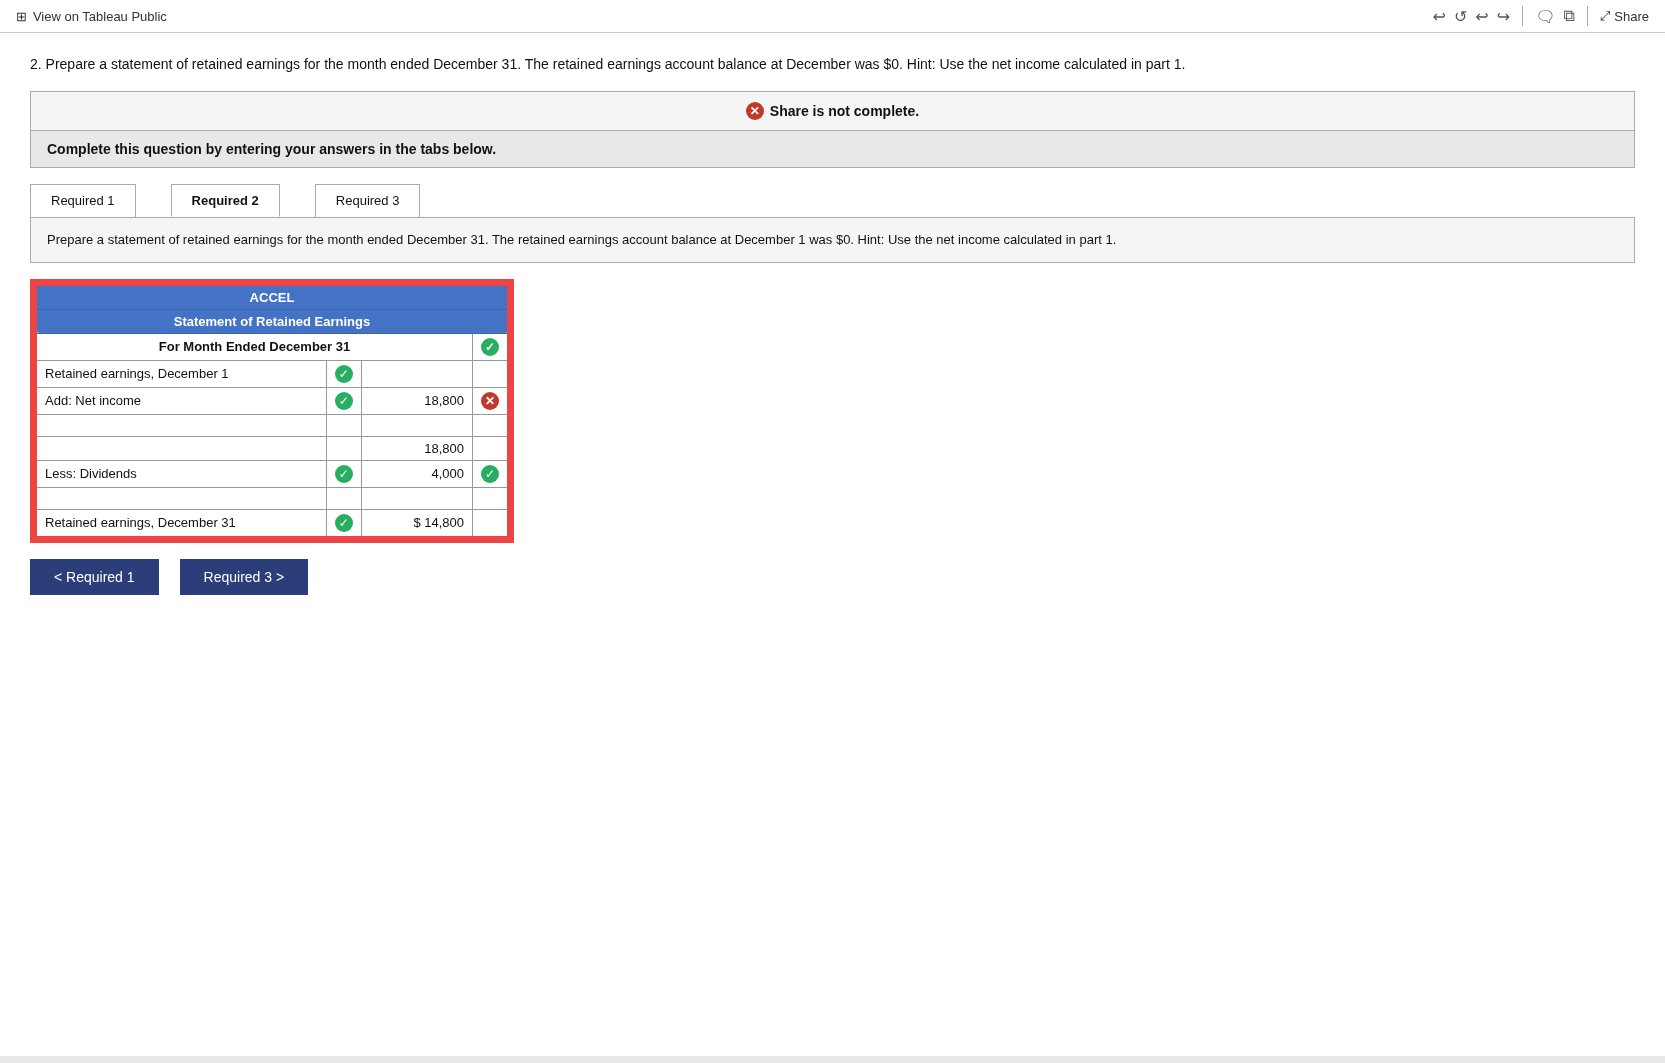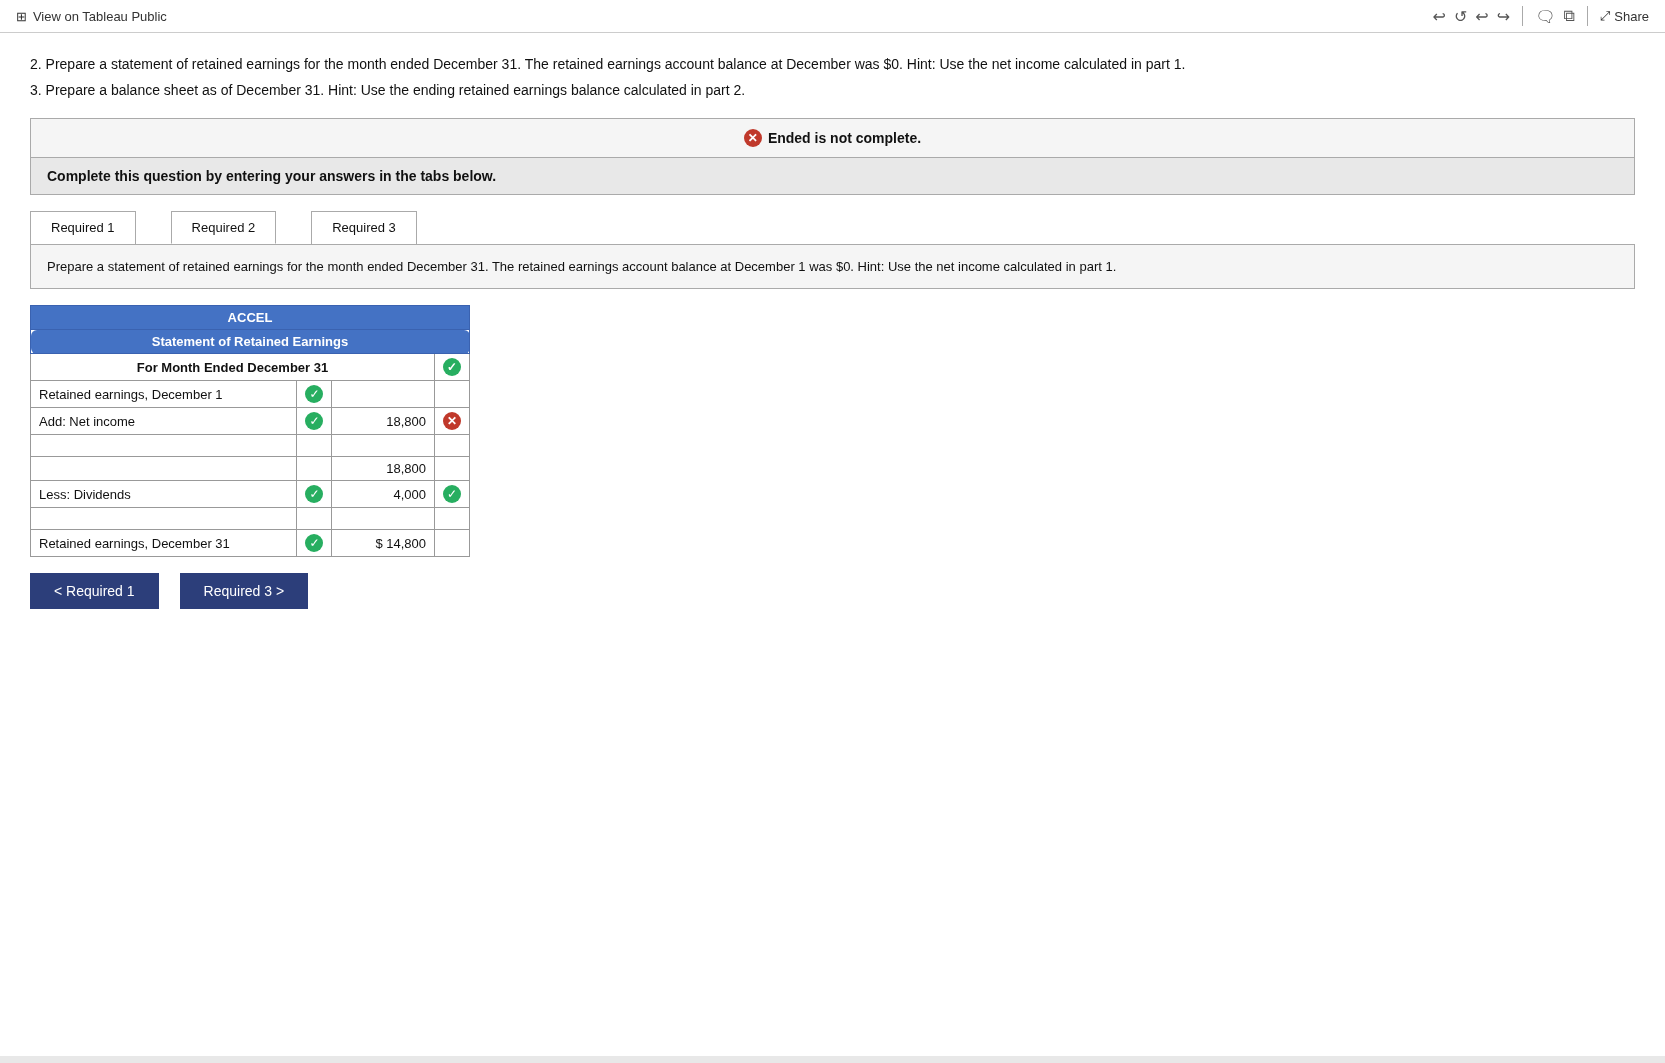--- a/index.html
+++ b/index.html
@@ -113,21 +113,21 @@
       padding: 8px 20px;
       border: 1px solid #aaa;
       border-bottom: none;
       cursor: pointer;
       background: #fff;
       font-size: 13px;
       margin-right: -1px;
     }
     .tab.active {
       background: #fff;
-      font-weight: normal;
+      font-weight: bold;
       border-bottom: 1px solid #fff;
       z-index: 1;
     }
 
     .tab-content {
       border: 1px solid #aaa;
       border-top: none;
       padding: 12px 16px;
       background: #f5f5f5;
       font-size: 13px;
@@ -136,22 +136,22 @@
 
     .statement-wrapper {
       margin-top: 16px;
       display: flex;
       flex-direction: column;
       align-items: flex-start;
     }
 
     .statement-table {
       border-collapse: collapse;
-      width: 440px;
-      border: 1px solid #ef4444;
+      width: 484px;
+      border: 7px solid #ef4444;
     }
     .statement-table td {
       border: 1px solid #999;
       padding: 4px 8px;
       font-size: 13px;
       vertical-align: middle;
     }
     .header-row td {
       background: #4472c4;
       color: #fff;
@@ -255,28 +255,27 @@
       <span>⤢</span>
       <span>Share</span>
     </div>
   </div>
 </div>
 
 <div class="main-content">
 
   <div class="instructions">
     <p>2. Prepare a statement of retained earnings for the month ended December 31. The retained earnings account balance at December was $0. Hint: Use the net income calculated in part 1.</p>
-    <p>3. Prepare a balance sheet as of December 31. Hint: Use the ending retained earnings balance calculated in part 2.</p>
   </div>
 
   <div class="answer-box">
     <div class="answer-header">
       <span class="not-complete">
         <span class="x-icon">✕</span>
-        <strong>Ended is not complete.</strong>
+        <strong>Share is not complete.</strong>
       </span>
     </div>
     <div class="answer-subheader">Complete this question by entering your answers in the tabs below.</div>
   </div>
 
   <div class="tabs-row">
     <div class="tab">
       <span>Required 1</span>
     </div>
     <div class="tab active">

